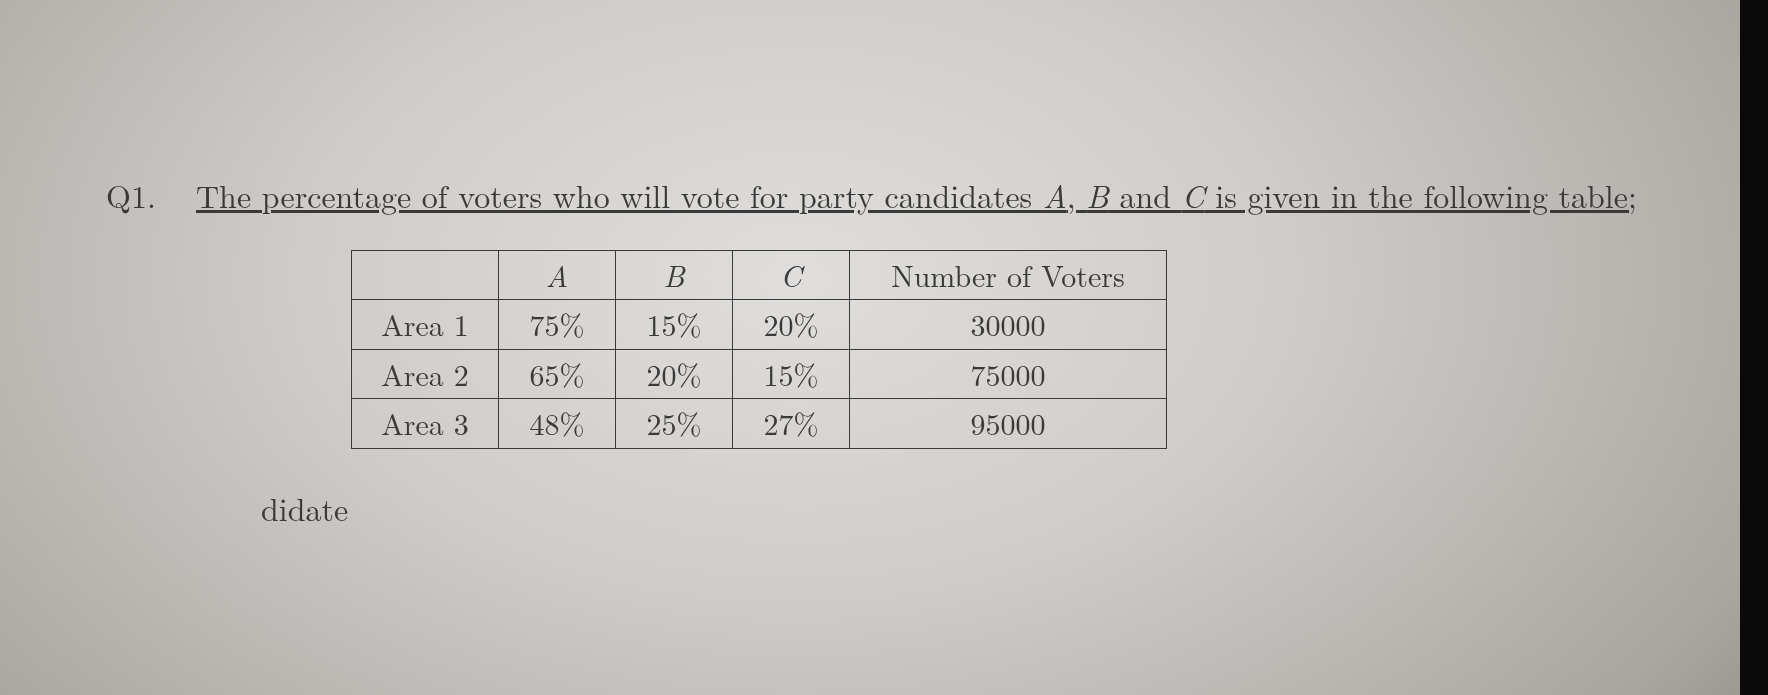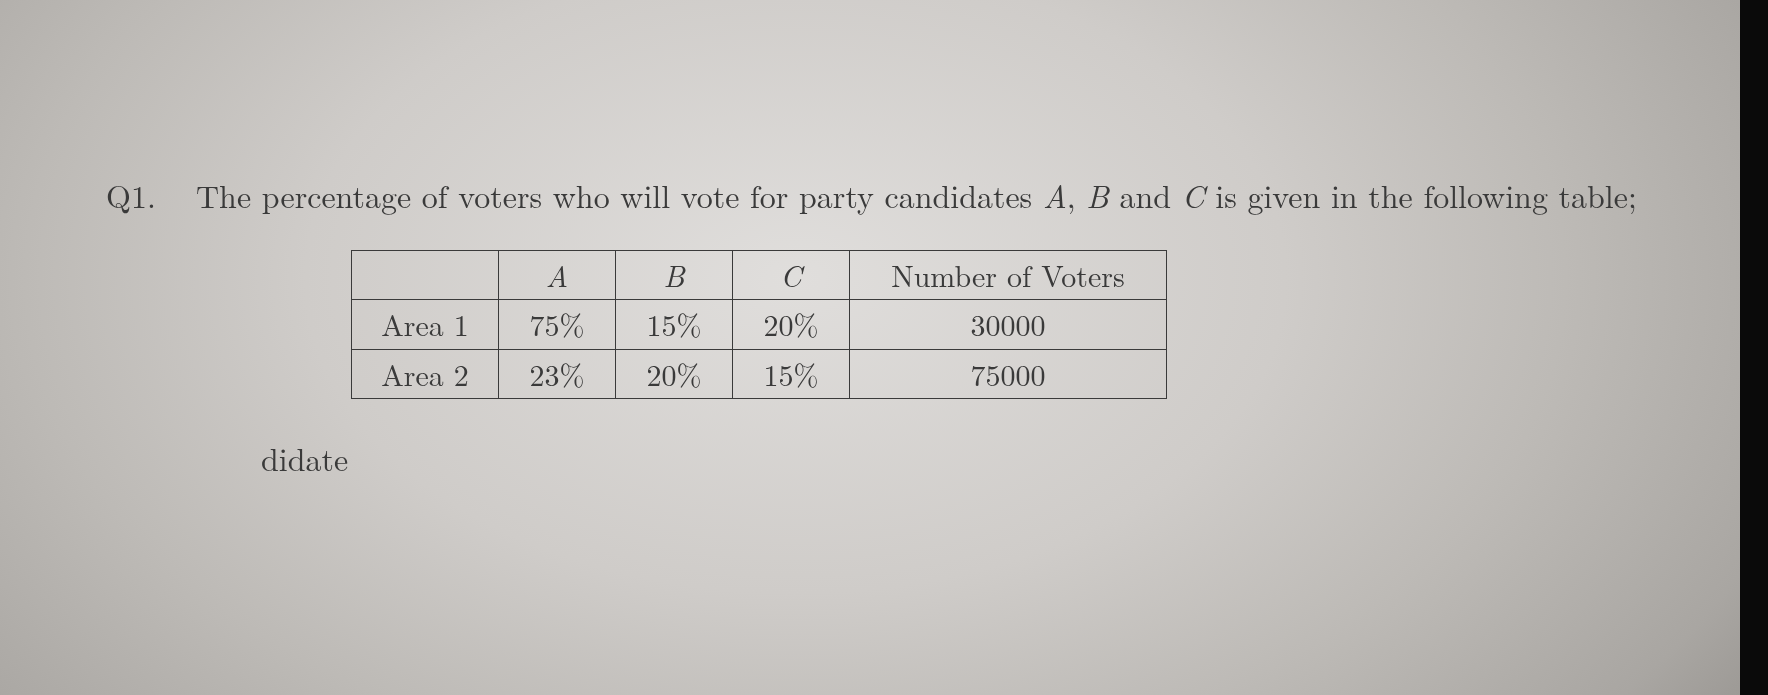--- a/index.html
+++ b/index.html
@@ -35,20 +35,21 @@
     font-size: 32px;
     line-height: 1.55;
   }
   .q-number {
     flex: 0 0 auto;
     min-width: 85px;
     padding-right: 5px;
   }
   .q-body {
     flex: 1 1 auto;
+    text-decoration: underline;
   }
   .ital { font-style: italic; }
   .table-wrap {
     margin-top: 30px;
     margin-left: 245px;
   }
   table.data {
     border-collapse: collapse;
     font-size: 30px;
     line-height: 1.35;
@@ -96,24 +97,31 @@
       <tbody>
         <tr>
           <td class="row-label">Area 1</td>
           <td>75%</td>
           <td>15%</td>
           <td>20%</td>
           <td>30000</td>
         </tr>
         <tr>
           <td class="row-label">Area 2</td>
-          <td>23%</td>
+          <td>65%</td>
           <td>20%</td>
           <td>15%</td>
           <td>75000</td>
+        </tr>
+        <tr>
+          <td class="row-label">Area 3</td>
+          <td>48%</td>
+          <td>25%</td>
+          <td>27%</td>
+          <td>95000</td>
         </tr>
       </tbody>
     </table>
   </div>
 
   <div class="after-para">
     <div>didate</div>
   </div>
 
 </div>

